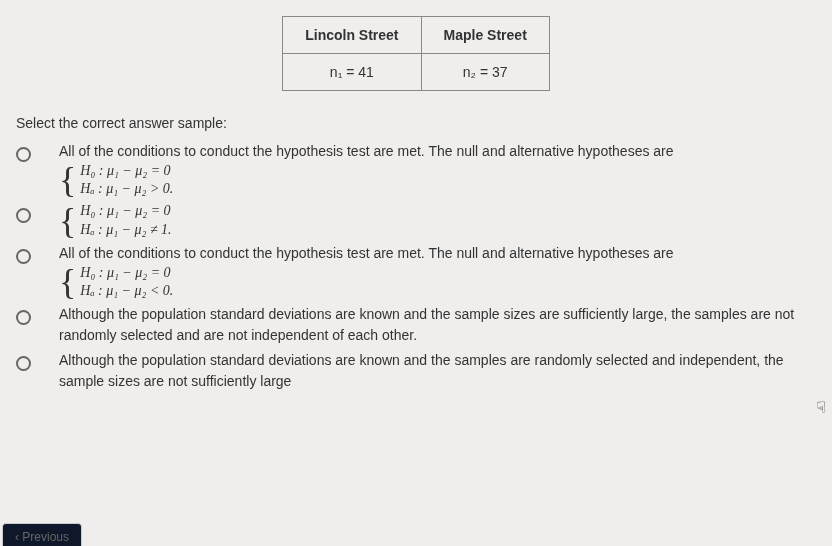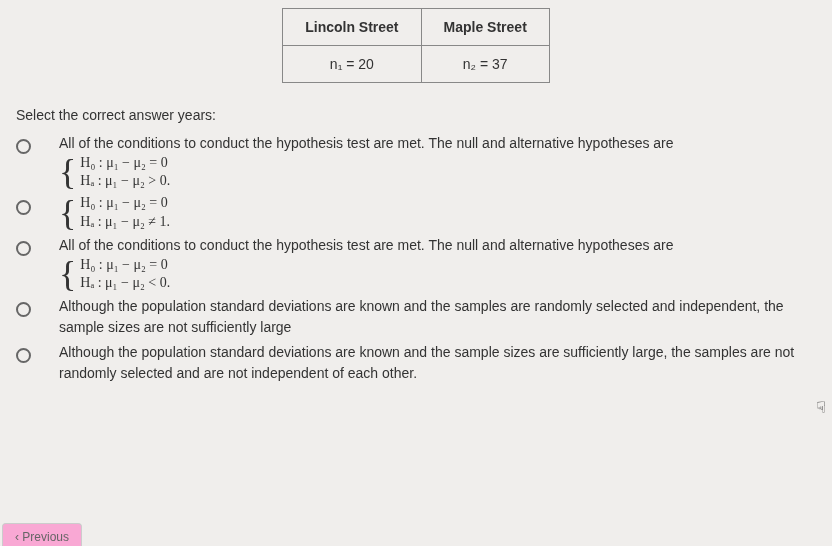--- a/index.html
+++ b/index.html
@@ -1,52 +1,52 @@
 <!DOCTYPE html>
 <html><head>
   <meta charset="utf-8">
   <style>
     * { box-sizing: border-box; margin: 0; padding: 0; }
     body { font-family: Arial, Helvetica, sans-serif; font-size: 14px; color: #333; background: #f0eeec; width: 832px; height: 546px; overflow: hidden; position: relative; }
-    .table-wrap { display: flex; justify-content: center; margin-top: 8px; }
+    .table-wrap { display: flex; justify-content: center; margin-top: 16px; }
     table { border-collapse: collapse; }
     td { border: 1px solid #888; padding: 10px 22px; text-align: center; font-size: 14px; }
     td.header { font-weight: 600; }
     .prompt { margin: 24px 0 10px 16px; font-size: 14px; }
     .options { margin-left: 16px; }
     .option { display: flex; align-items: flex-start; margin-bottom: 4px; gap: 20px; }
     .radio { width: 15px; height: 15px; border: 2px solid #666; border-radius: 50%; flex-shrink: 0; margin-top: 6px; margin-right: 8px; }
     .option .content { flex: 1; line-height: 1.5; }
     .brace-row { display: flex; align-items: center; }
     .brace { font-size: 36px; line-height: 36px; font-family: "Times New Roman", serif; margin-right: 4px; }
-    .hypo { font-family: "Times New Roman", serif; }
+    .hypo { font-family: "Times New Roman", serif; font-style: italic; }
     .hypo .line { line-height: 1.3; }
     .hand-cursor { position: absolute; right: 6px; top: 398px; font-size: 16px; }
-    .prev-btn { position: absolute; left: 2px; bottom: 0; background: #f9a8d4; border: 1px solid #ccc; border-bottom: none; border-radius: 4px 4px 0 0; padding: 6px 12px 2px 12px; font-size: 12px; color: #666; }
+    .prev-btn { position: absolute; left: 2px; bottom: 0; background: #0f172a; border: 1px solid #ccc; border-bottom: none; border-radius: 4px 4px 0 0; padding: 6px 12px 2px 12px; font-size: 12px; color: #666; }
     .prev-btn::before { content: "\2039 "; }
   </style>
 </head>
 <body>
 
 <div class="table-wrap">
   <table>
     <tbody>
         <tr>
       <td class="header">Lincoln Street</td>
       <td class="header">Maple Street</td>
     </tr>
     <tr>
-      <td>n₁ = 20</td>
+      <td>n₁ = 41</td>
       <td>n₂ = 37</td>
     </tr>
   </tbody>
     </table>
 </div>
 
-<div class="prompt">Select the correct answer years:</div>
+<div class="prompt">Select the correct answer sample:</div>
 
 <div class="options">
 
   <div class="option">
     <div class="radio"></div>
     <div class="content">
       <div>All of the conditions to conduct the hypothesis test are met. The null and alternative hypotheses are</div>
       <div class="brace-row">
         <span class="brace">{</span>
         <span class="hypo">
@@ -79,26 +79,26 @@
         <span class="hypo">
           <div class="line">H₀ : μ₁ − μ₂ = 0</div>
           <div class="line"><span>Hₐ : μ₁ − μ₂ &lt; 0</span><span>.</span></div>
         </span>
       </div>
     </div>
   </div>
 
   <div class="option">
     <div class="radio"></div>
-    <div class="content">Although the population standard deviations are known and the samples are randomly selected and independent, the sample sizes are not sufficiently large</div>
+    <div class="content">Although the population standard deviations are known and the sample sizes are sufficiently large, the samples are not randomly selected and are not independent of each other.</div>
   </div>
 
   <div class="option">
     <div class="radio"></div>
-    <div class="content">Although the population standard deviations are known and the sample sizes are sufficiently large, the samples are not randomly selected and are not independent of each other.</div>
+    <div class="content">Although the population standard deviations are known and the samples are randomly selected and independent, the sample sizes are not sufficiently large</div>
   </div>
 
 </div>
 
 <div class="hand-cursor">☟</div>
 
 <div class="prev-btn">
   <span>Previous</span>
 </div>
 

